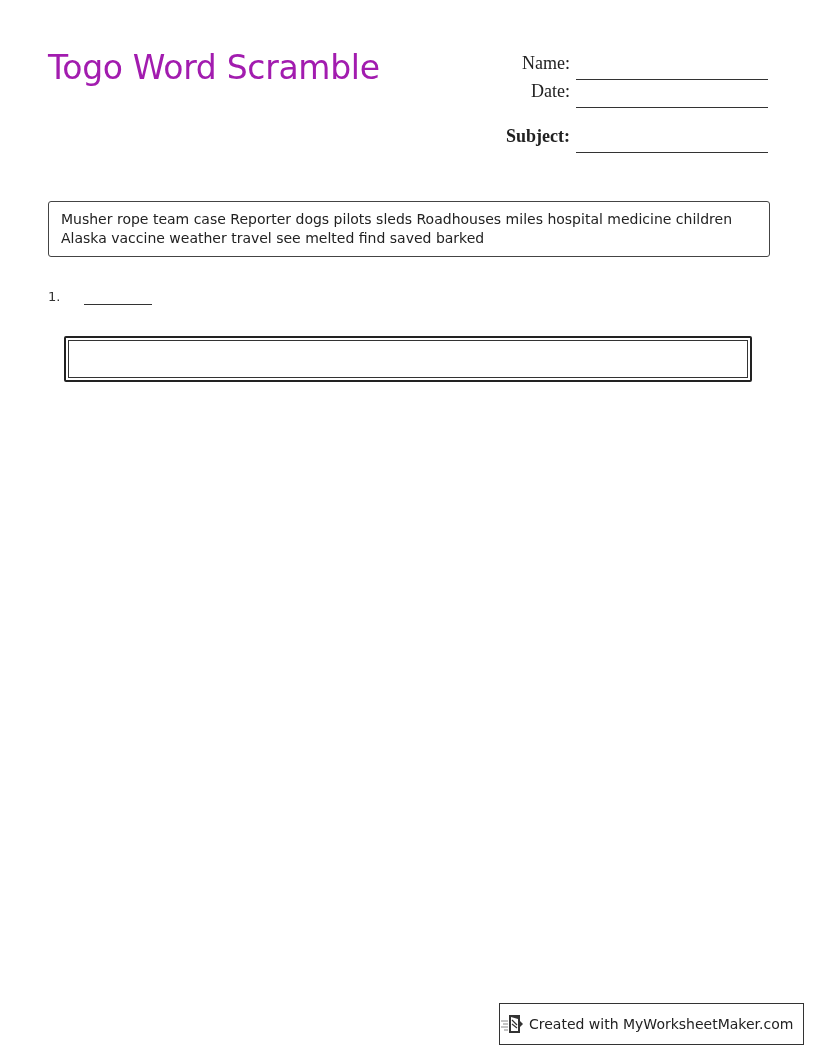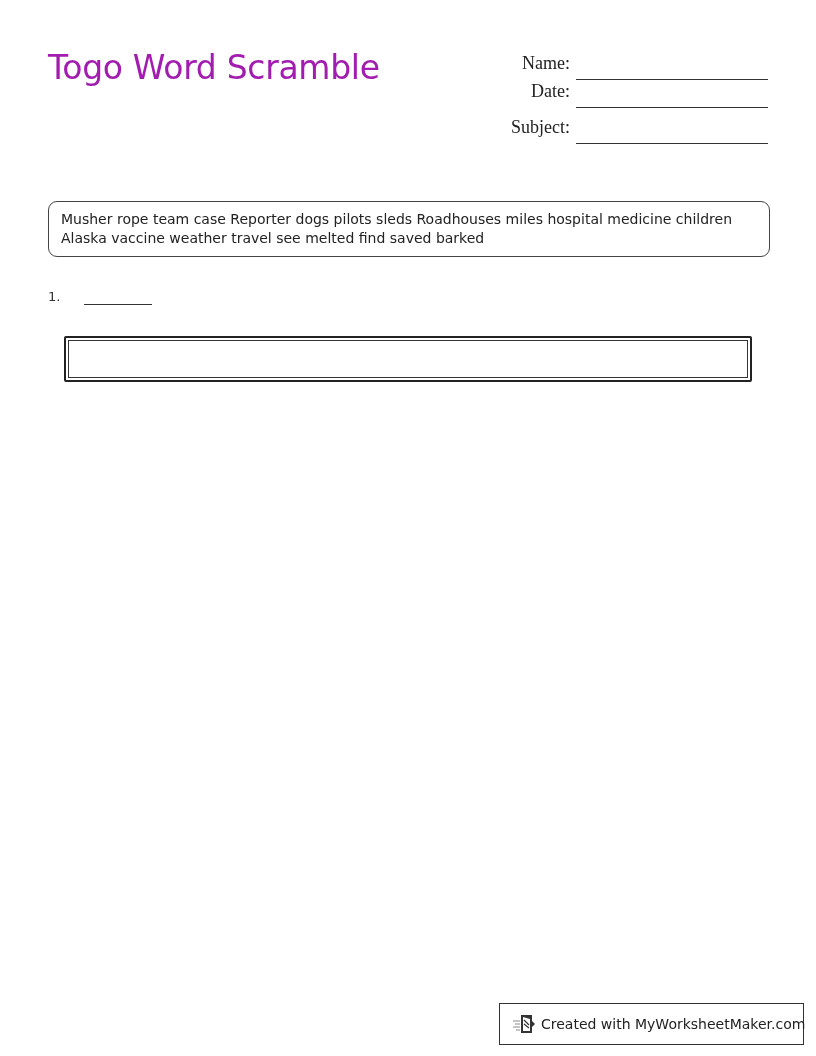--- a/index.html
+++ b/index.html
@@ -56,21 +56,21 @@
       border-bottom: 1.3px solid #333;
     }
     .word-bank {
       position: absolute;
       left: 48px;
       top: 201px;
       width: 698px;
       height: 36px;
       padding: 8px 10px 10px 12px;
       border: 1.3px solid #444;
-      border-radius: 9px;
+      border-radius: 3px;
       font-family: "DejaVu Sans", sans-serif;
       font-size: 14px;
       line-height: 19px;
       color: #222;
     }
     .q-number {
       position: absolute;
       left: 48px;
       top: 289px;
       font-size: 13px;
@@ -107,21 +107,20 @@
     .footer {
       position: absolute;
       left: 499px;
       top: 1003px;
       width: 305px;
       height: 42px;
       border: 1.3px solid #333;
       box-sizing: border-box;
       display: flex;
       align-items: center;
-      padding-left: 12px;
     }
     .footer-icon {
       width: 24px;
       height: 22px;
       margin-right: 5px;
       display: inline-block;
     }
     .footer-text {
       font-family: "DejaVu Sans", sans-serif;
       font-size: 14px;
@@ -138,21 +137,21 @@
 
   <div class="fields">
     <div class="field-row" style="top:0px;">
       <span class="field-label">Name:</span>
       <span class="field-line"></span>
     </div>
     <div class="field-row" style="top:28px;">
       <span class="field-label">Date:</span>
       <span class="field-line"></span>
     </div>
-    <div class="field-row" style="top:64px;">
+    <div class="field-row" style="top:73px;font-weight:bold;">
       <span class="field-label">Subject:</span>
       <span class="field-line"></span>
     </div>
   </div>
 
   <div class="word-bank">Musher rope team case Reporter dogs pilots sleds Roadhouses miles hospital medicine children Alaska vaccine weather travel see melted find saved barked</div>
 
   <div>
     <span class="q-number">1.</span>
     <span class="q-blank"></span>

